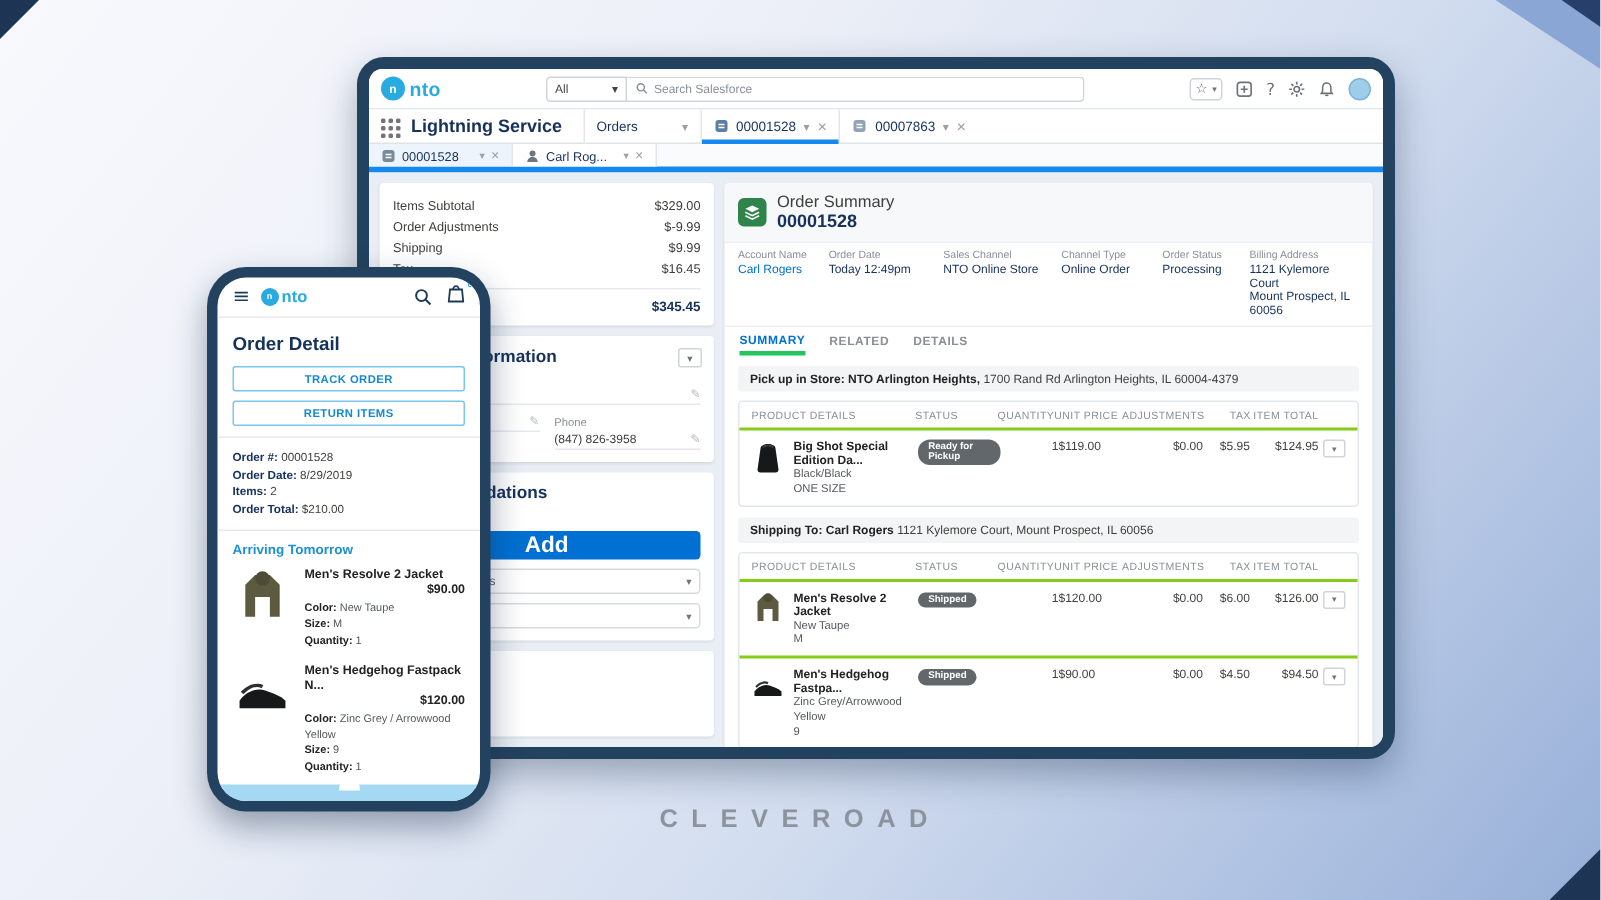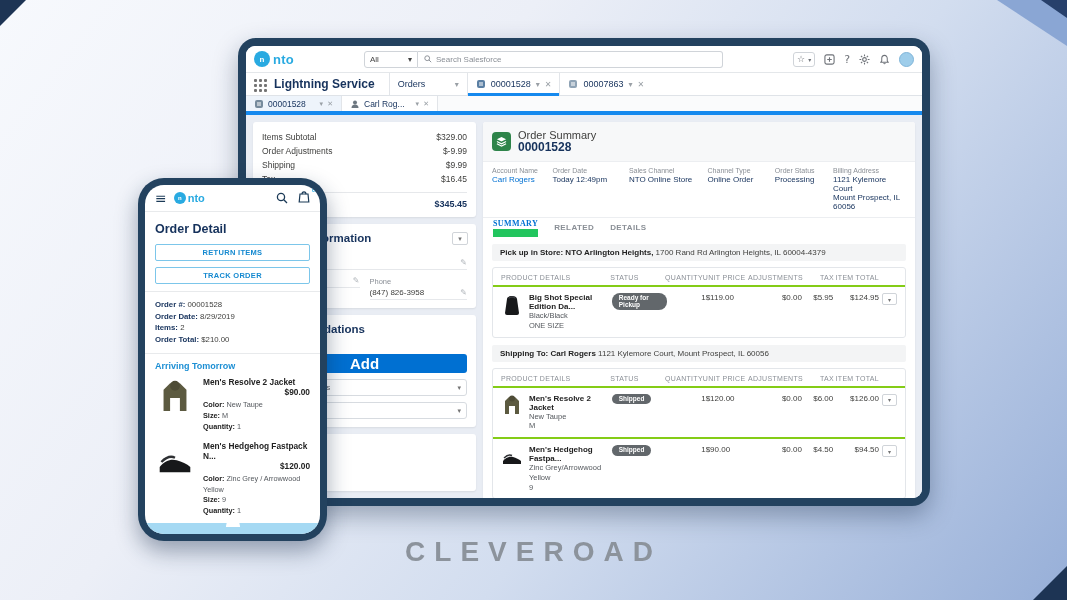--- a/index.html
+++ b/index.html
@@ -10,21 +10,21 @@
     position:relative;
   }
   .corner { position:absolute; }
   .corner-tl { left:0; top:0; width:26px; height:26px; background:#1d3454; clip-path:polygon(0 0,100% 0,0 100%); }
   .corner-tr { right:0; top:0; width:70px; height:46px; background:#8aa6d4; clip-path:polygon(100% 0,100% 100%,0 0); }
   .corner-tr2 { right:0; top:0; width:26px; height:18px; background:#27406b; clip-path:polygon(100% 0,100% 100%,0 0); }
   .corner-br { right:0; bottom:0; width:34px; height:34px; background:#1d3454; clip-path:polygon(100% 0,100% 100%,0 100%); }
 
   
   .watermark { position:absolute; left:0; right:0; top:536px; text-align:center;
-    font-size:28px; font-weight:700; letter-spacing:9px; color:#8c939c; }
+    font-size:17px; font-weight:700; letter-spacing:9px; color:#8c939c; }
 
   
   .desktop-frame { position:absolute; left:238px; top:38px; width:692px; height:468px;
     background:#23425f; border-radius:18px; padding:8px; box-shadow:0 10px 24px rgba(20,40,70,.35); }
   .desktop-screen { width:100%; height:100%; background:#fff; border-radius:9px; overflow:hidden;
     display:flex; flex-direction:column; }
 
   
   .gh { height:27px; display:flex; align-items:center; padding:0 8px; background:#fff;
     border-bottom:1px solid #e4e7ea; flex:none; }
@@ -104,21 +104,21 @@
   .os-head { display:flex; align-items:center; gap:7px; padding:7px 9px; background:#f7f8f9; border-radius:3px 3px 0 0; }
   .os-entity { font-size:11px; color:#3e3e3c; }
   .os-number { font-size:12px; font-weight:700; color:#16325c; line-height:1.1; }
   .os-fields { display:flex; padding:5px 9px 6px; border-top:1px solid #eceef1; border-bottom:1px solid #eceef1; }
   .os-field { padding-right:8px; }
   .os-field .lbl { font-size:7px; color:#8a8f96; margin-bottom:1px; }
   .os-field .val { font-size:8px; color:#16325c; }
   .os-field .val.link { color:#0070d2; }
   .os-tabs { display:flex; gap:16px; padding:0 10px; height:19px; align-items:stretch; }
   .os-tab { font-size:8px; font-weight:700; color:#8a8f96; letter-spacing:.4px; display:flex; align-items:center; }
-  .os-tab.active { color:#0070d2; border-bottom:8px solid #22c55e;font-family:Liberation Serif, serif; }
+  .os-tab.active { color:#0070d2; border-bottom:3px solid #22c55e; }
 
   .banner { margin:7px 9px 0; background:#f3f4f5; border-radius:2px; padding:4px 8px; font-size:8px; color:#3e3e3c; }
   .banner b { font-weight:700; color:#222; }
 
   .ptable { margin:6px 9px 2px; border:1px solid #e3e6ea; border-radius:3px; }
   .pt-head,.pt-row { display:flex; align-items:flex-start; padding:4px 8px; }
   .pt-head { color:#8a8f96; font-size:7px; letter-spacing:.3px; padding-top:6px; }
   .pt-row { border-top:2px solid #84cc16; padding:6px 8px; font-size:8px; color:#3e3e3c; }
   .c-prod { flex:2.3; display:flex; gap:6px; }
   .c-status { flex:1.15; }
@@ -530,22 +530,22 @@
               <path d="M2 4 h8 l0.8 8 H1.2 Z" fill="none" stroke="#1b3a57" stroke-width="1.2"></path>
               <path d="M4 4.2 a2 2.4 0 0 1 4 0" fill="none" stroke="#1b3a57" stroke-width="1.2"></path>
             </svg>
         <span class="count">0</span>
       </span>
     </div>
   </div>
 
   <div class="ph-body">
     <div class="ph-title">Order Detail</div>
+    <div class="ph-btn">TRACK ORDER</div>
     <div class="ph-btn">RETURN ITEMS</div>
-    <div class="ph-btn">TRACK ORDER</div>
     <hr class="ph-hr">
     <div class="ph-info">
       <div><b>Order #:</b> <span>00001528</span></div>
       <div><b>Order Date:</b> <span>8/29/2019</span></div>
       <div><b>Items:</b> <span>2</span></div>
       <div><b>Order Total:</b> <span>$210.00</span></div>
     </div>
     <hr class="ph-hr">
     <div class="ph-section">Arriving Tomorrow</div>
 

